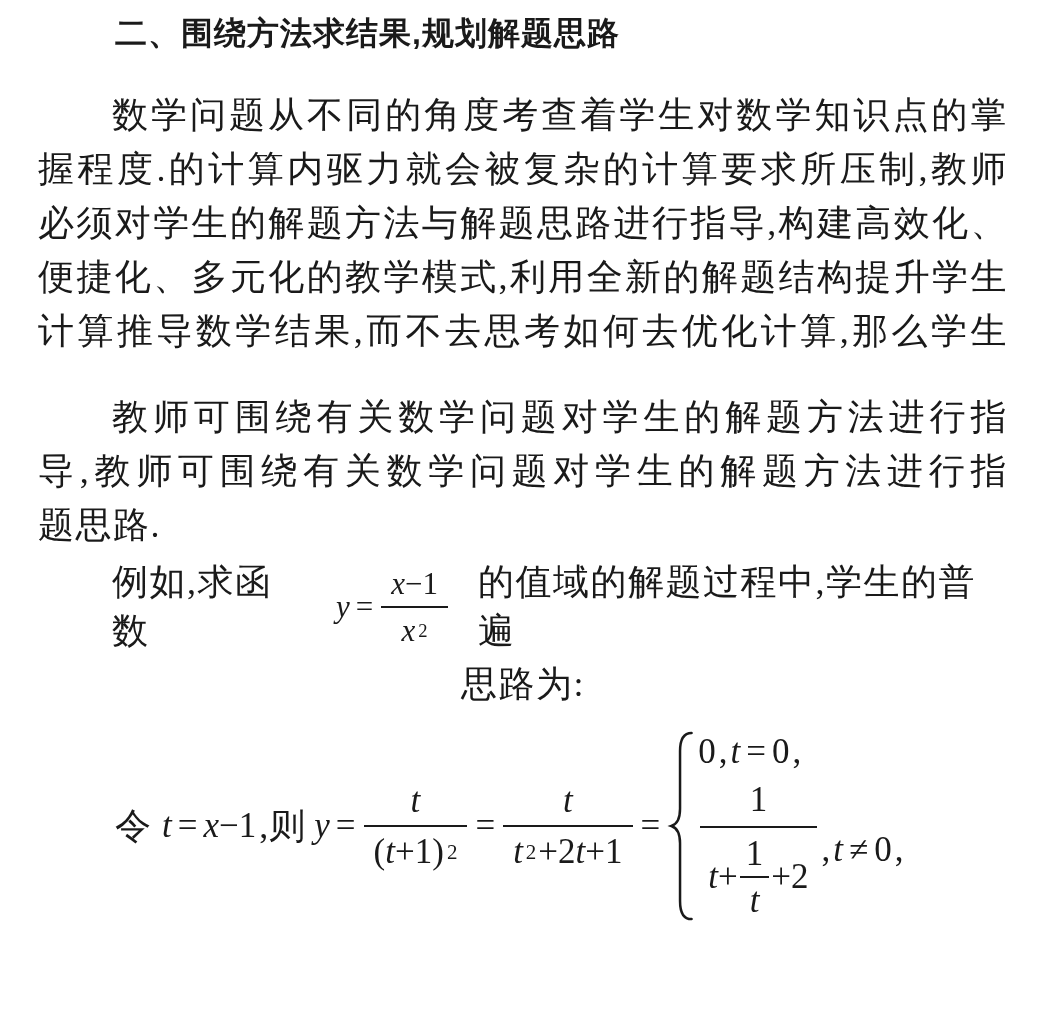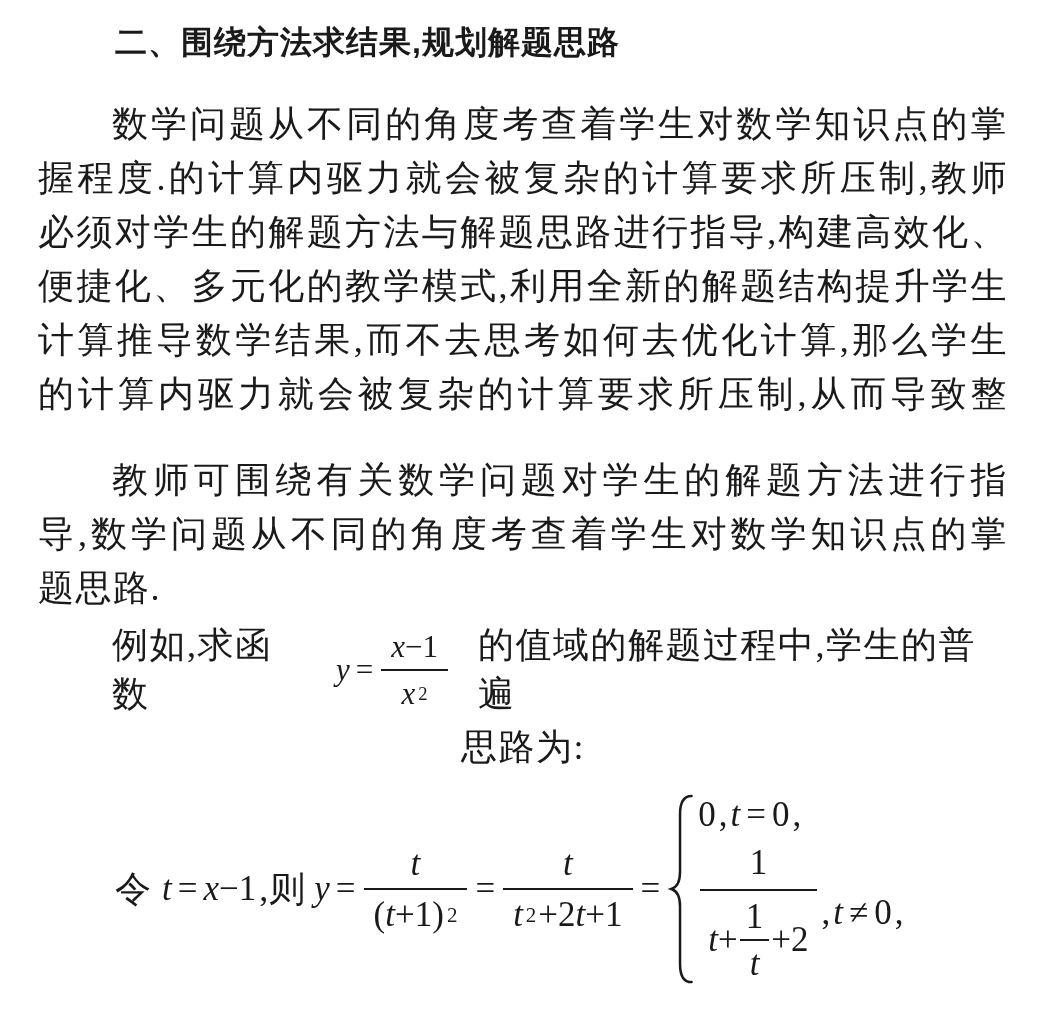--- a/index.html
+++ b/index.html
@@ -6,21 +6,21 @@
   body{
     width:1048px;height:1030px;
     background:#ffffff;
     color:#1a1a1a;
     font-family:"Liberation Serif","DejaVu Serif",serif;
     overflow:hidden;
   }
   .page{
     box-sizing:border-box;
     width:1048px;height:1030px;
-    padding:17px 40px 0 38px;
+    padding:8px 40px 0 38px;
   }
   
   .title{
     margin:2px 0 0 77px;
     font-family:"Liberation Sans","DejaVu Sans",sans-serif;
     font-weight:700;
     font-size:32px;
     line-height:46px;
     letter-spacing:1px;
   }
@@ -111,26 +111,25 @@
 <div class="page">
 
   <h2 class="title">二、围绕方法求结果,规划解题思路</h2>
 
   <div class="para">
     <div class="line indent">数学问题从不同的角度考查着学生对数学知识点的掌</div>
     <div class="line">握程度.的计算内驱力就会被复杂的计算要求所压制,教师</div>
     <div class="line">必须对学生的解题方法与解题思路进行指导,构建高效化、</div>
     <div class="line">便捷化、多元化的教学模式,利用全新的解题结构提升学生</div>
     <div class="line">计算推导数学结果,而不去思考如何去优化计算,那么学生</div>
-    <div class="line">的计算内驱力就会被复杂的计算要求所压制,从而导致整</div>
   </div>
 
   <div class="para">
     <div class="line indent">教师可围绕有关数学问题对学生的解题方法进行指</div>
-    <div class="line">导,数学问题从不同的角度考查着学生对数学知识点的掌</div>
+    <div class="line">导,教师可围绕有关数学问题对学生的解题方法进行指</div>
     <div class="line last">题思路.</div>
   </div>
 
   <div class="example-row">
     <span class="cjk">例如,求函数</span>
     <span class="math inline-math">
       <span class="mi">y</span>
       <span class="mo eq-tight">=</span>
       <span class="frac">
         <span class="num">

